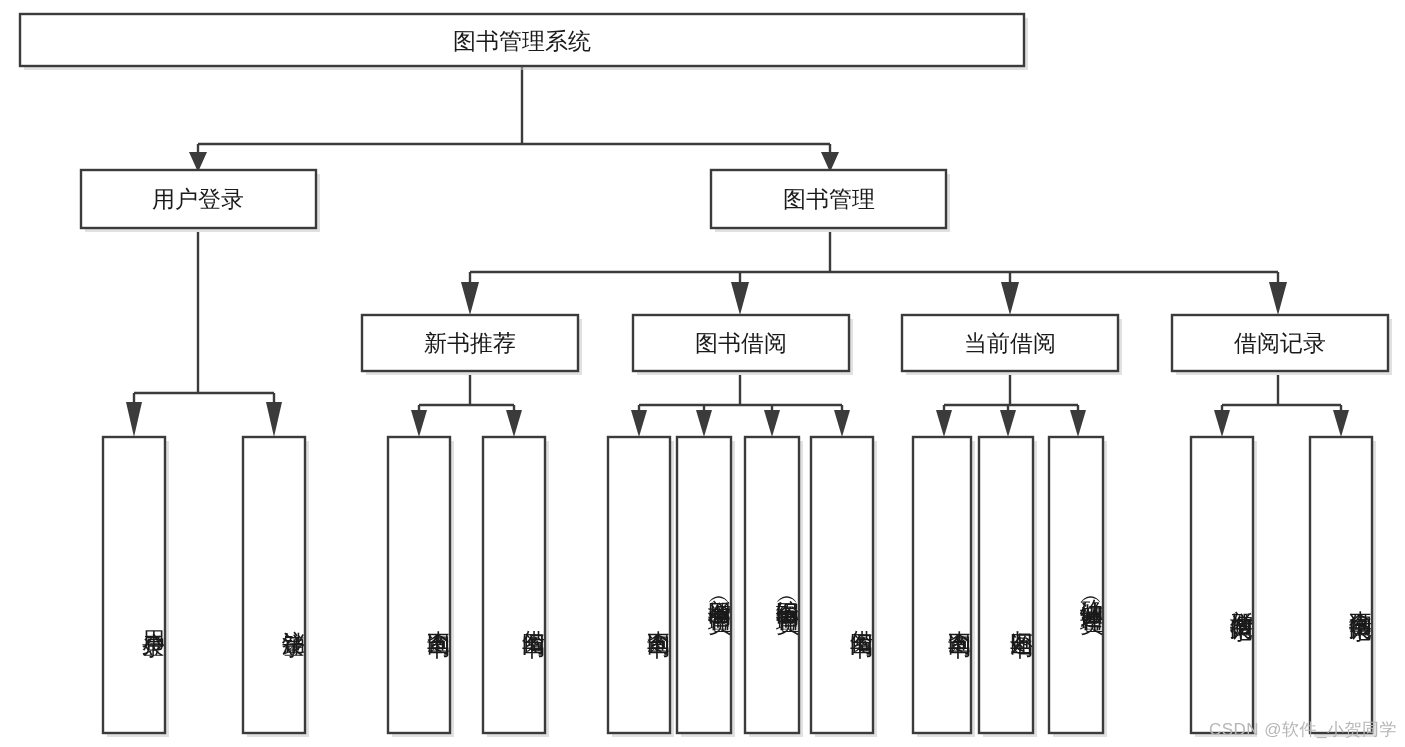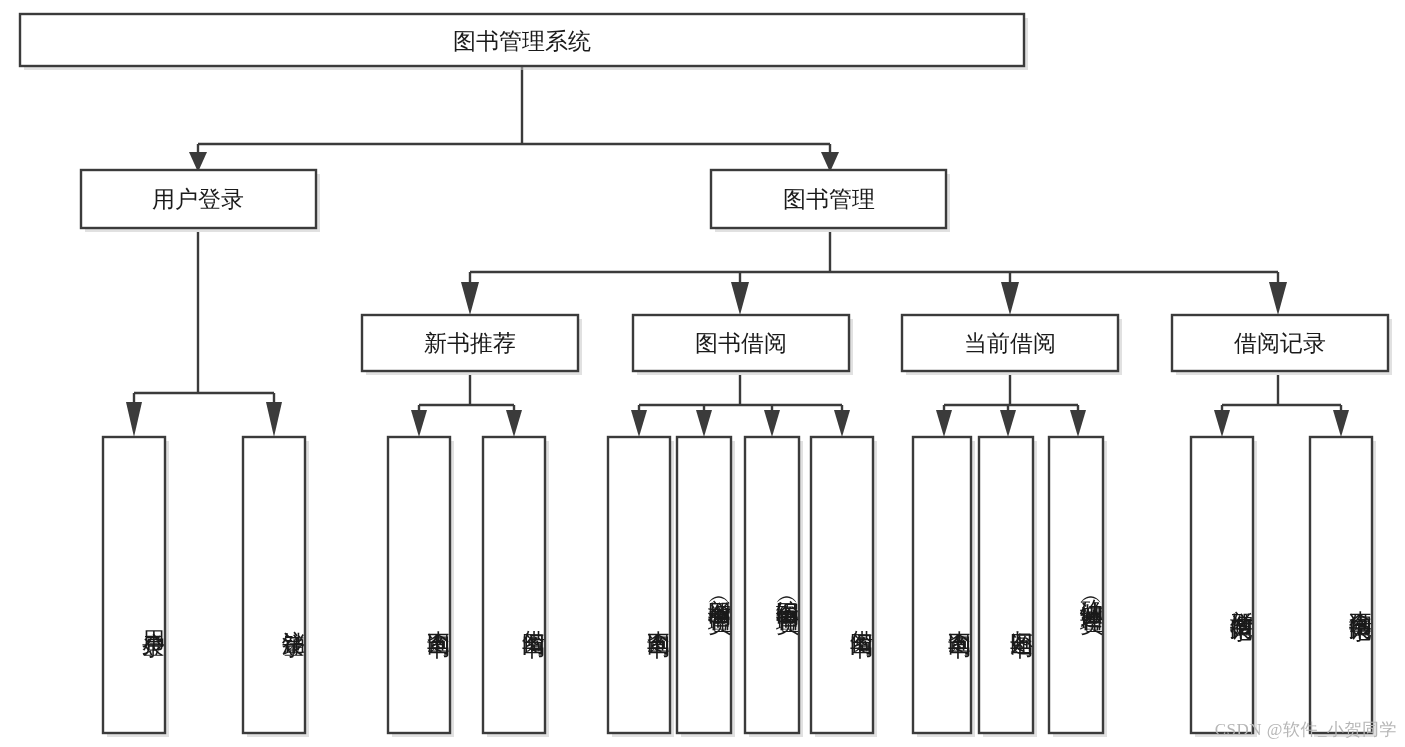--- a/index.html
+++ b/index.html
@@ -66,21 +66,21 @@
     white-space: nowrap;
     display: flex;
     align-items: flex-start;
     justify-content: center;
     pointer-events: none;
   }
   .watermark {
     position: absolute;
     right: 8px;
     bottom: 6px;
-    font-family: Liberation Serif, serif;
+    font-family: Liberation Sans, sans-serif;
     font-size: 17px;
     color: #b6b6b6;
     letter-spacing: 0.5px;
     white-space: nowrap;
   }
 </style>
 </head>
 <body>
 
 <div id="diagram-root">

